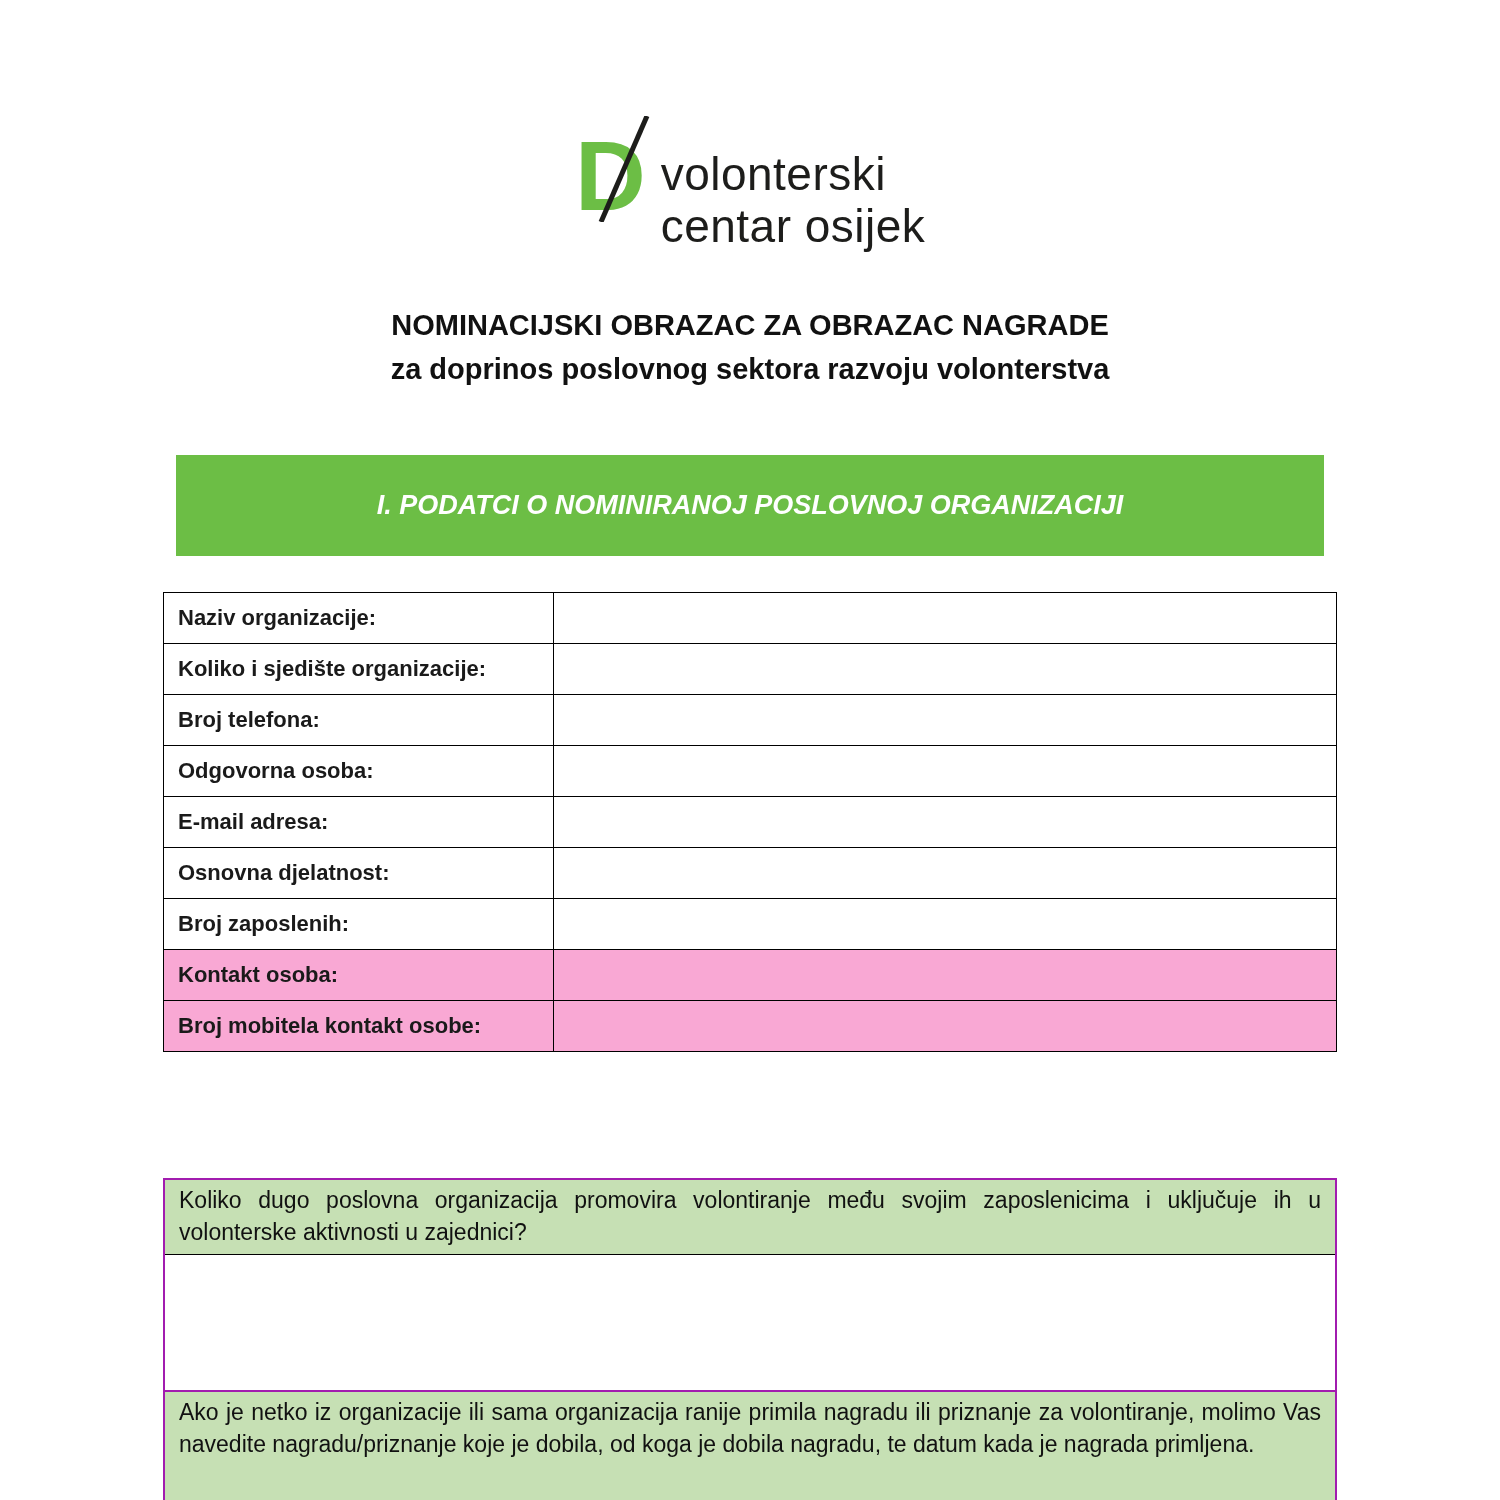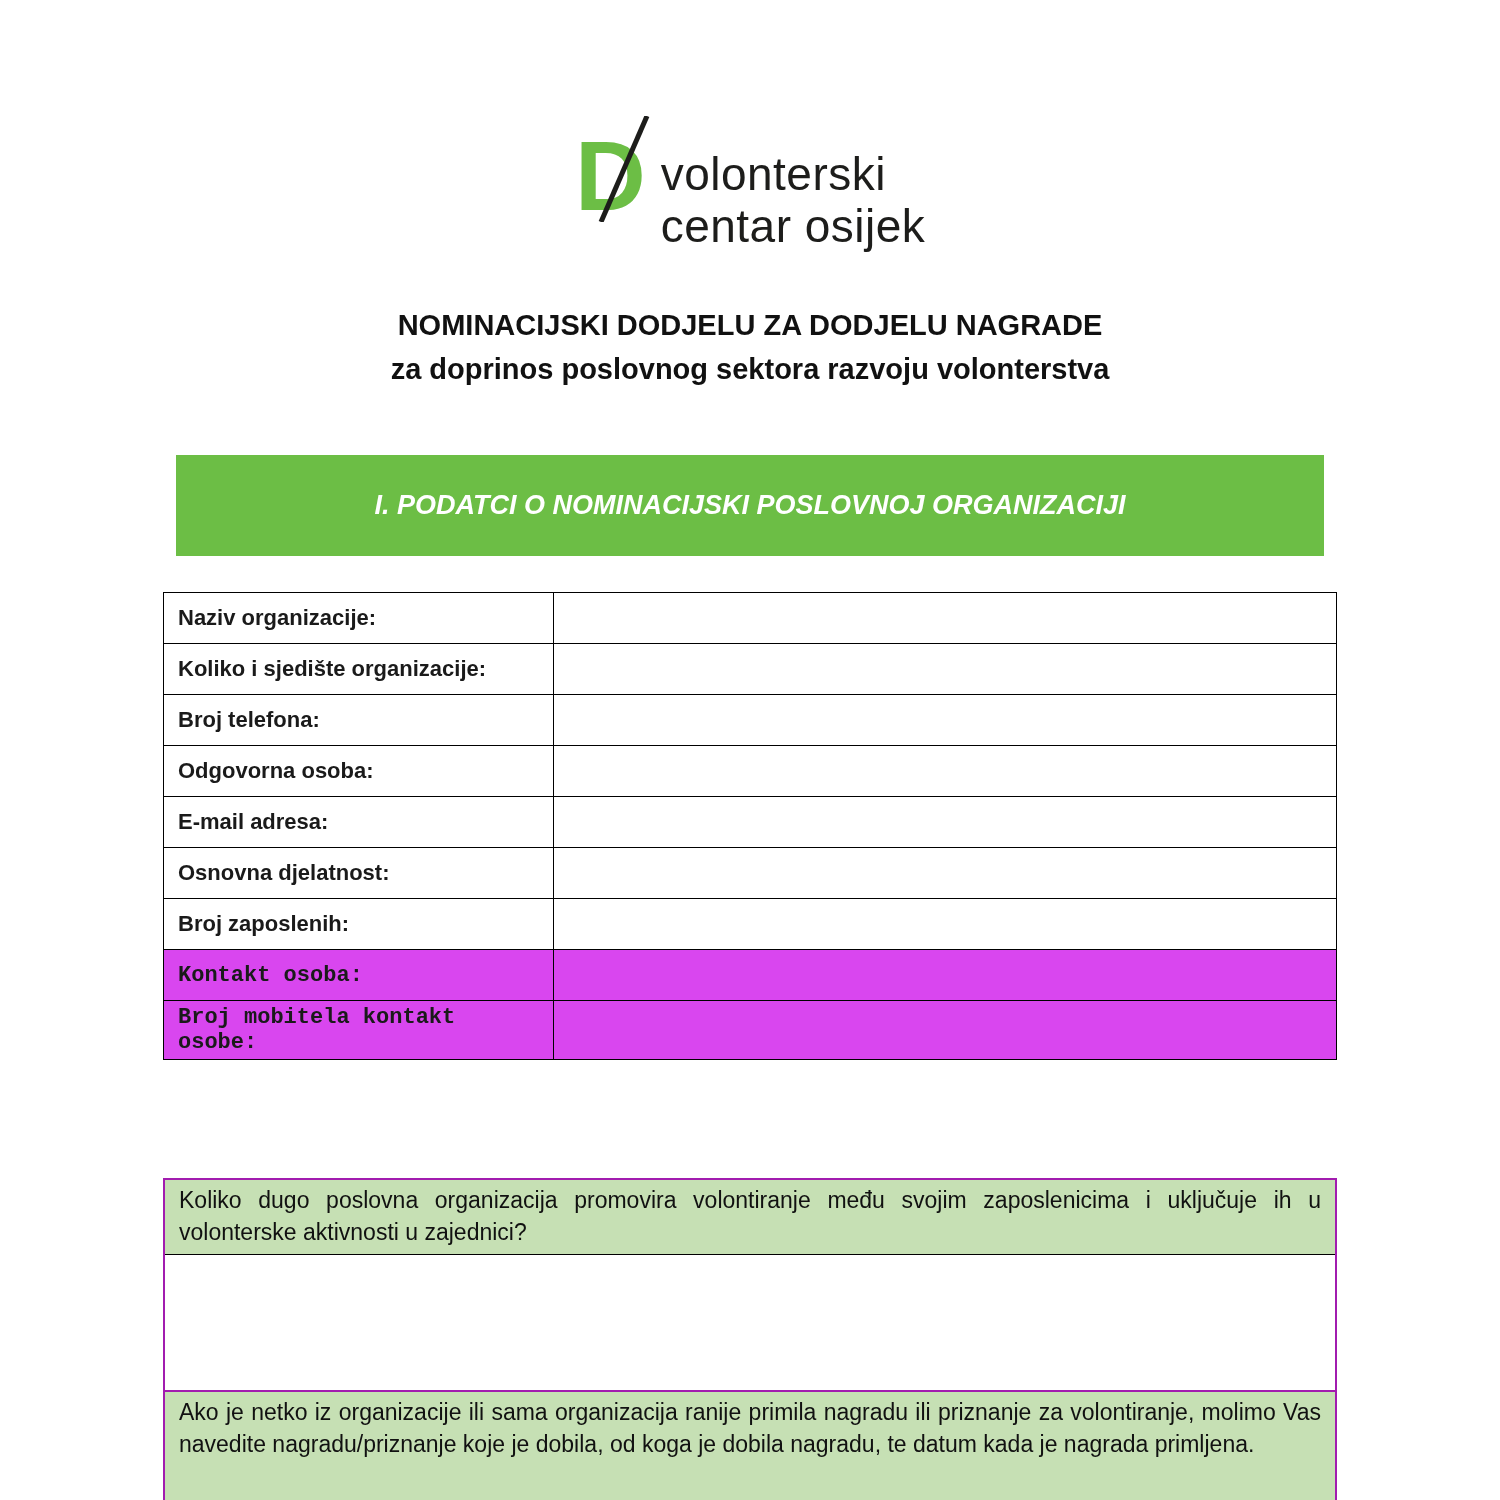--- a/index.html
+++ b/index.html
@@ -80,22 +80,21 @@
   }
   .info-table td.label-cell {
     width: 390px;
     font-weight: bold;
     padding: 4px 14px;
   }
   .info-table td.value-cell {
     padding: 4px 14px;
   }
   .info-table tr.highlight td {
-    background: #d946ef;
-    font-family: Liberation Mono, monospace;
+    background: #f9a8d4;
   }
 
   
   .question-box {
     position: absolute;
     left: 163px;
     width: 1174px;
     border: 2px solid #a21caf;
   }
   .question-box-1 { top: 1178px; }
@@ -124,26 +123,26 @@
       <text x="0" y="94" font-size="98" font-weight="bold" font-family="Liberation Sans, sans-serif" fill="#6cbe45">D</text>
       <line x1="72" y1="0" x2="26" y2="106" stroke="#1d1d1b" stroke-width="5"></line>
     </svg>
     <div class="logo-text">
       <div>volonterski</div>
       <div>centar osijek</div>
     </div>
   </div>
 
   <div class="title">
-    <div>NOMINACIJSKI DODJELU ZA DODJELU NAGRADE</div>
+    <div>NOMINACIJSKI OBRAZAC ZA OBRAZAC NAGRADE</div>
     <div>za doprinos poslovnog sektora razvoju volonterstva</div>
   </div>
 
   <div class="section-banner">
-    <span>I. PODATCI O NOMINACIJSKI POSLOVNOJ ORGANIZACIJI</span>
+    <span>I. PODATCI O NOMINIRANOJ POSLOVNOJ ORGANIZACIJI</span>
   </div>
 
   <table class="info-table">
     <tbody>
       <tr>
         <td class="label-cell">Naziv organizacije:</td>
         <td class="value-cell"></td>
       </tr>
       <tr>
         <td class="label-cell">Koliko i sjedište organizacije:</td>

